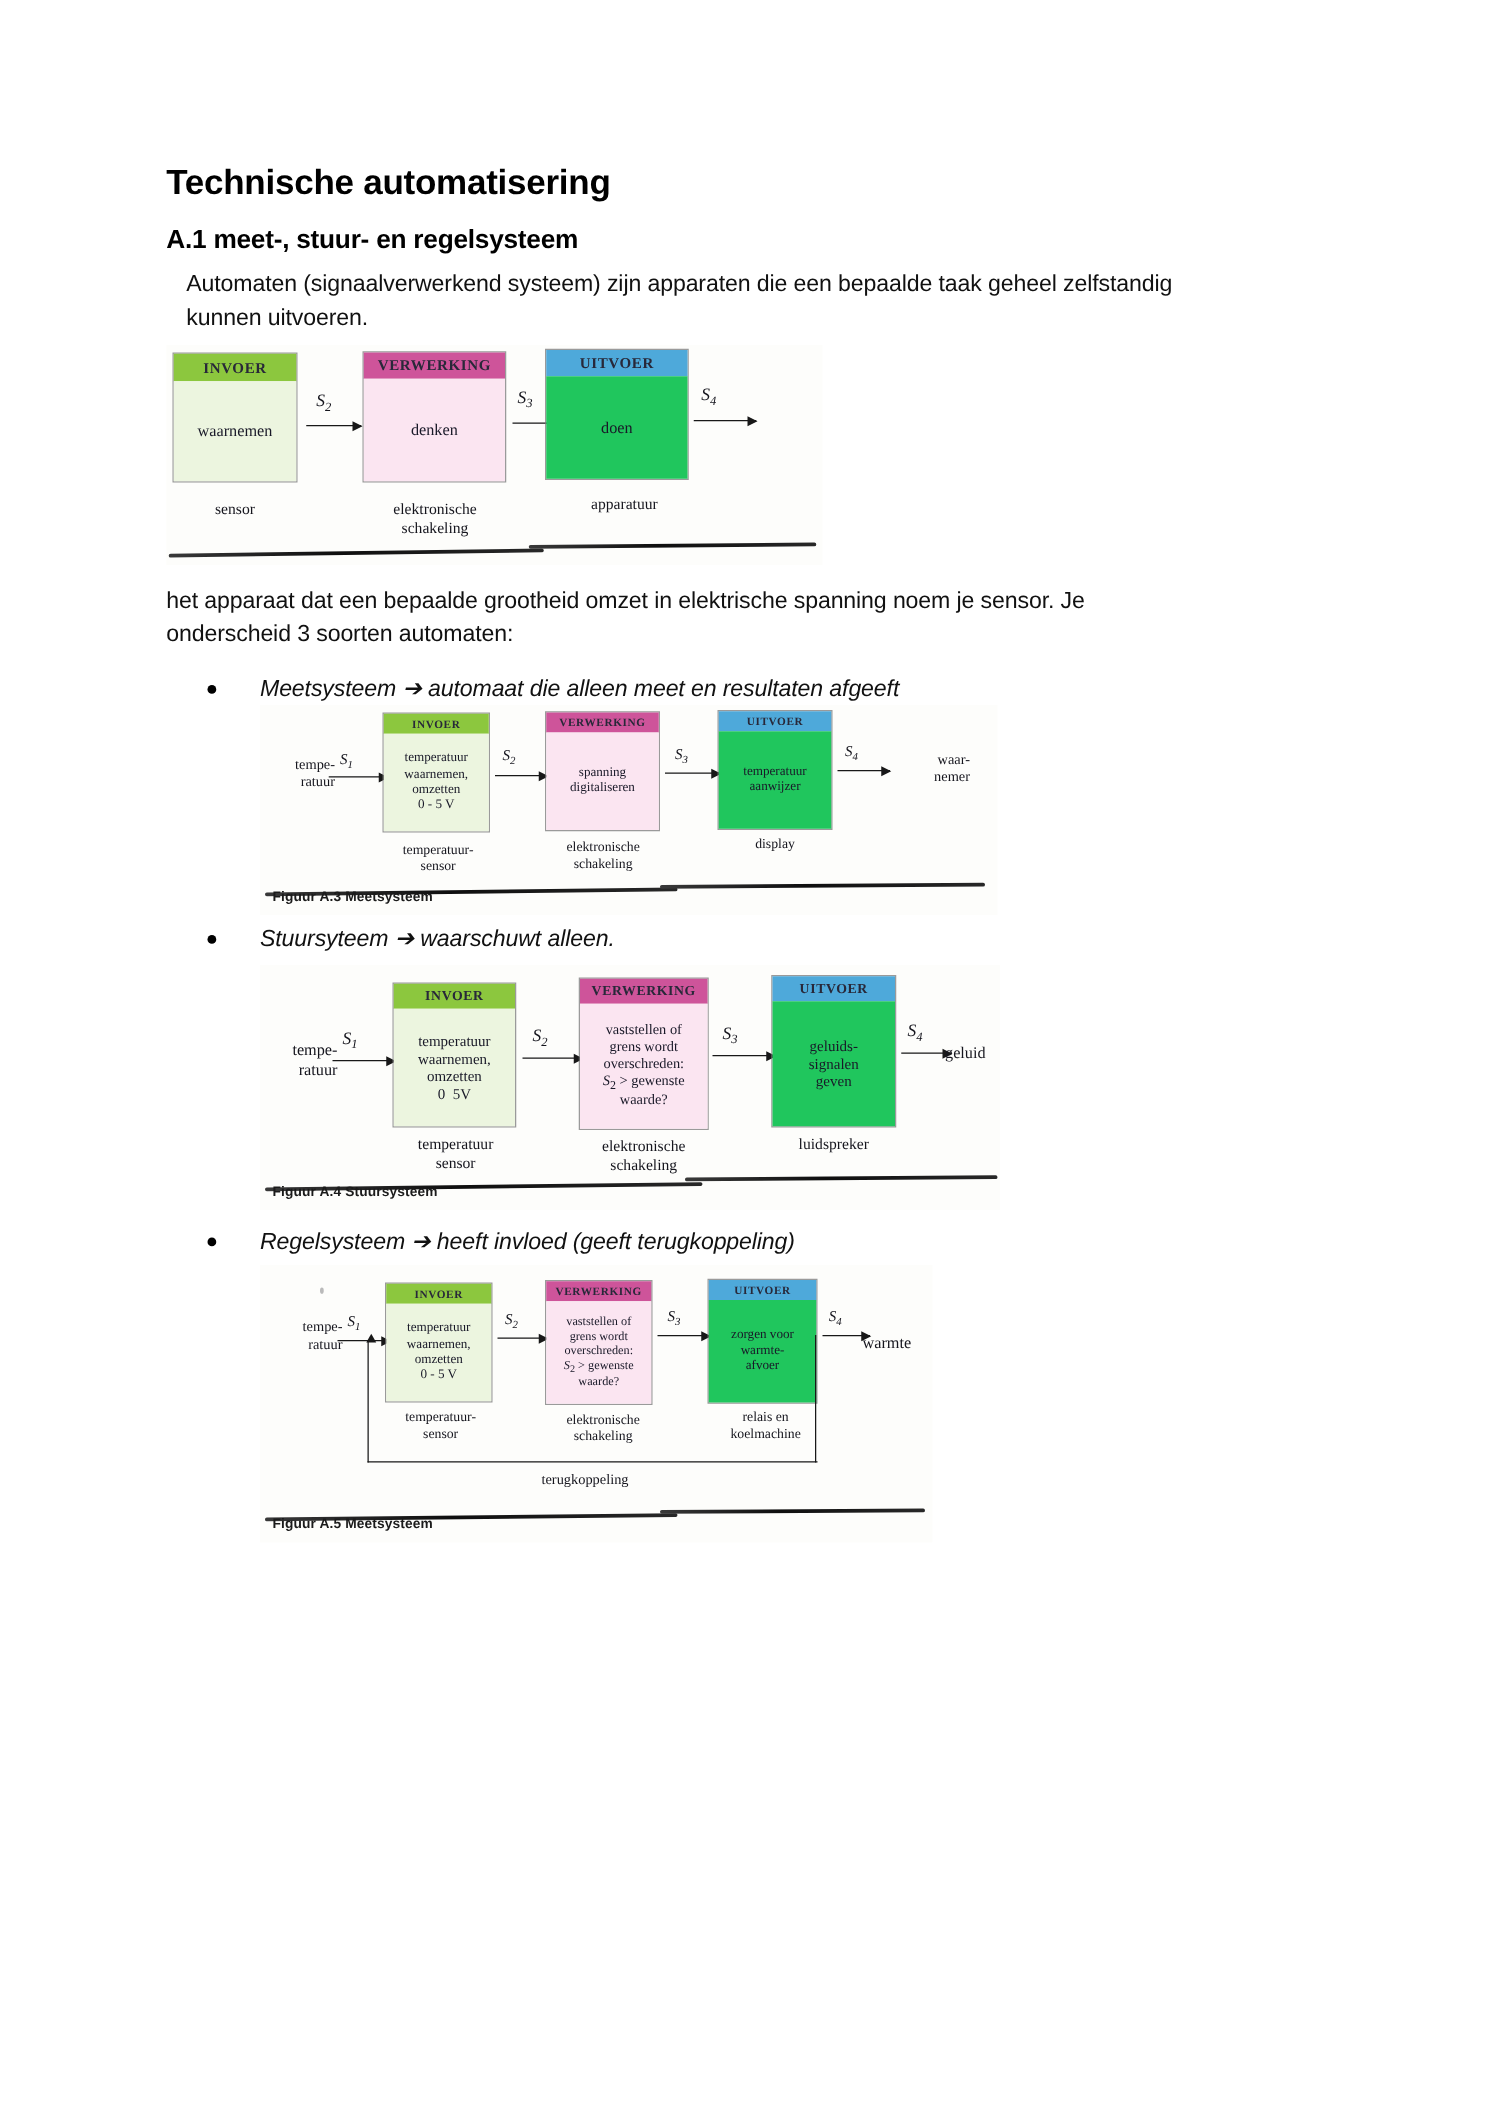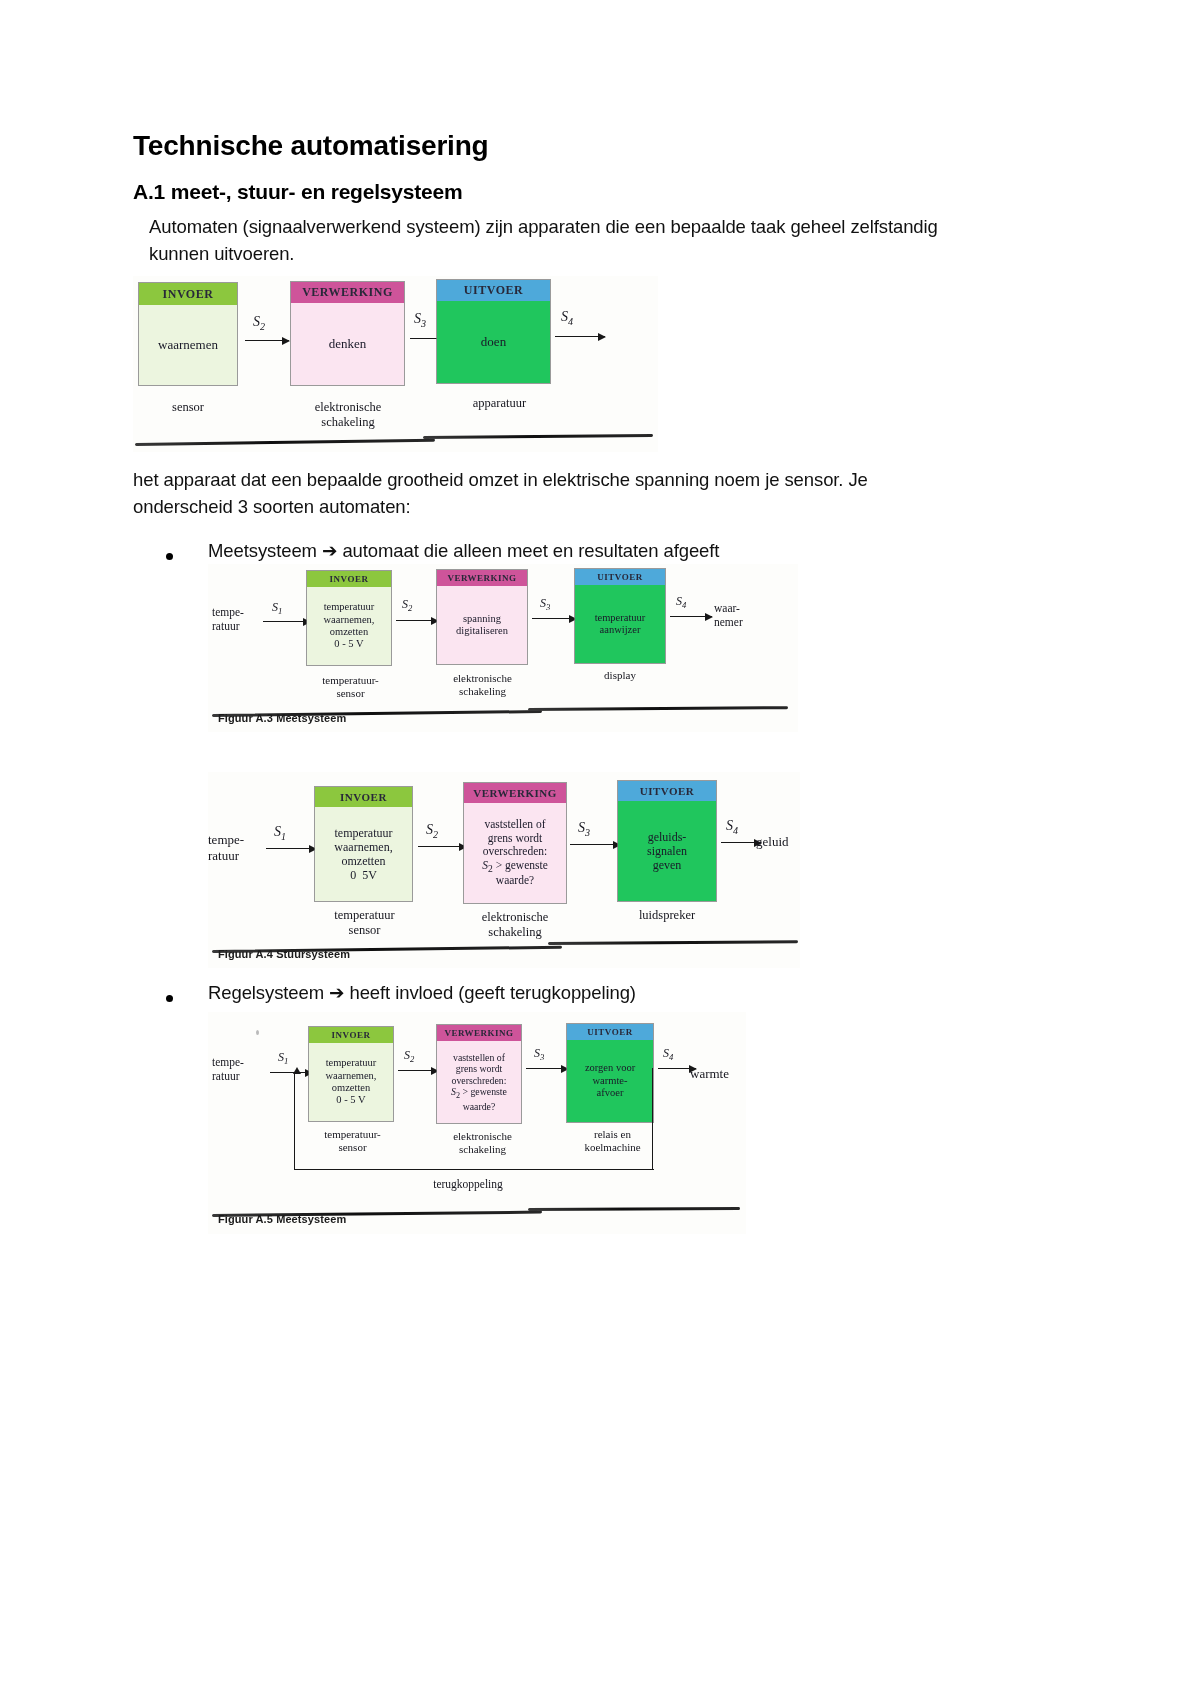--- a/index.html
+++ b/index.html
@@ -21,21 +21,21 @@
     position:absolute; left:133px; top:180px; margin:0;
     font-size:21px; font-weight:bold; letter-spacing:-0.2px;
   }
   p.body-text{
     position:absolute; margin:0;
     font-size:18.5px; line-height:27px; letter-spacing:-0.1px;
     color:#111;
   }
   #intro-text{ left:149px; top:213px; width:800px; }
   #sensor-text{ left:133px; top:466px; width:805px; }
-  .bullet-row{ position:absolute; display:flex; align-items:center; }
+  .bullet-row{ position:absolute; display:flex; align-items:flex-start;font-style:italic; }
   .bullet-dot{
     width:7px;height:7px;border-radius:50%;background:#000;
     margin-right:0; flex:0 0 auto; margin-top:10px;
   }
   .bullet-label{
     font-size:18.5px; line-height:26px; letter-spacing:-0.1px; color:#111;
     margin-left:35px; white-space:nowrap;
   }
 
   
@@ -71,21 +71,21 @@
     position:absolute; text-align:center;
     font-family:"Liberation Serif", serif; color:#17171f; line-height:1.18;
   }
   .sig{
     position:absolute; font-family:"Liberation Serif", serif;
     font-style:italic; color:#17171f; white-space:nowrap;
   }
   .sig sub{ font-style:italic; font-size:.72em; }
   .sidelbl{
     position:absolute; font-family:"Liberation Serif", serif;
-    color:#17171f; line-height:1.2; text-align:left;
+    color:#17171f; line-height:1.2; text-align:right;
   }
   .ar{ position:absolute; height:1px; background:#1a1a1a; }
   .ar::after{
     content:""; position:absolute; right:-1px; top:-3.5px;
     border-left:8px solid #1a1a1a;
     border-top:4px solid transparent; border-bottom:4px solid transparent;
   }
   .plain-line{ position:absolute; background:#1a1a1a; }
   .wave{
     position:absolute; height:3px;
@@ -197,20 +197,24 @@
       <div class="sig" style="left:468px; top:30px; font-size:12px;">S<sub>4</sub></div>
 
       <div class="sidelbl" style="left:506px; top:38px; width:62px; font-size:11.5px;">waar-<br>nemer</div>
 
       <div class="wave" style="left:4px; top:150px; width:330px; transform:rotate(-0.7deg);"></div>
       <div class="wave" style="left:320px; top:144px; width:260px; transform:rotate(-0.4deg);"></div>
     </div>
   </div>
   <div class="figcap" style="left:218px; top:712px;">Figuur A.3 Meetsysteem</div>
 
+  <div class="bullet-row" style="left:166px; top:738px; width:760px;">
+    <span class="bullet-dot"></span>
+    <span class="bullet-label">Stuursyteem ➔ waarschuwt alleen.</span>
+  </div>
 
   <div class="scan" style="left:208px; top:772px; width:592px; height:196px;">
     <div class="scan-inner">
 
       <div class="sidelbl" style="left:0px; top:60px; width:62px; font-size:13px;">tempe-<br>ratuur</div>
 
       <div class="ar" style="left:58px; top:76px; width:50px;"></div>
       <div class="sig" style="left:66px; top:52px; font-size:14px;">S<sub>1</sub></div>
 
       <div class="blk" style="left:106px; top:14px; width:99px; height:116px;">

